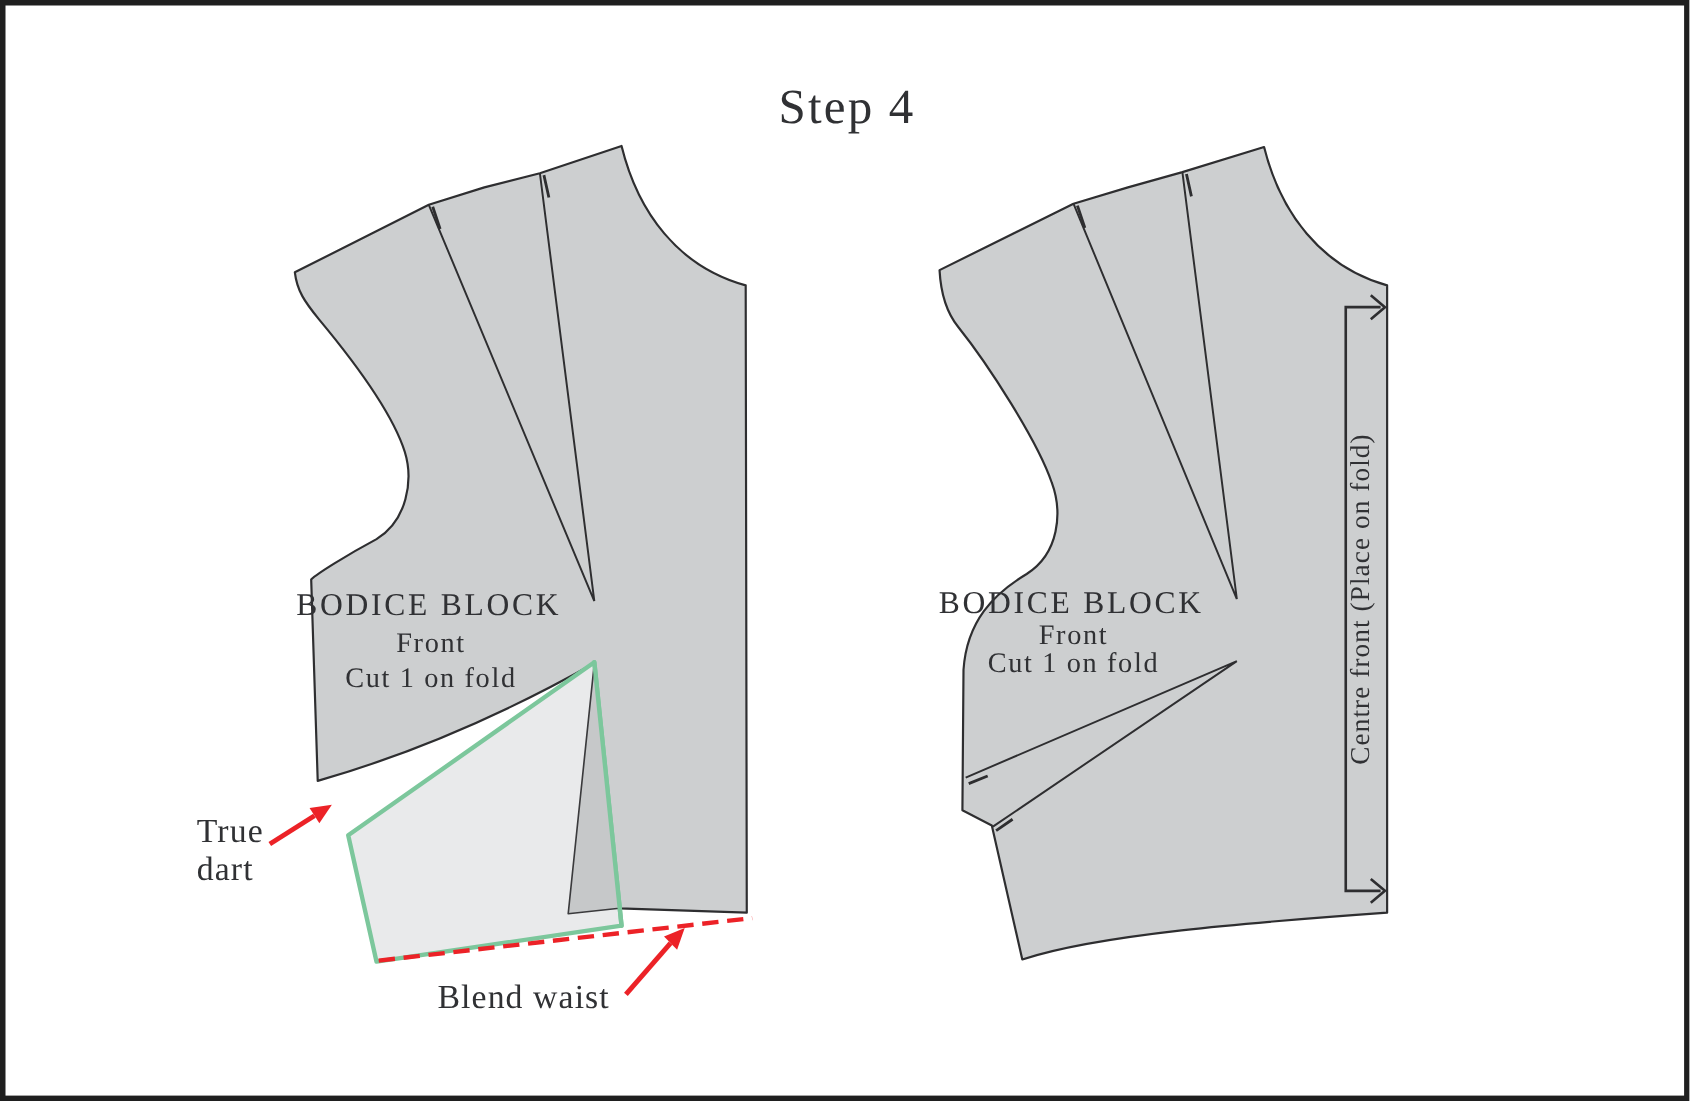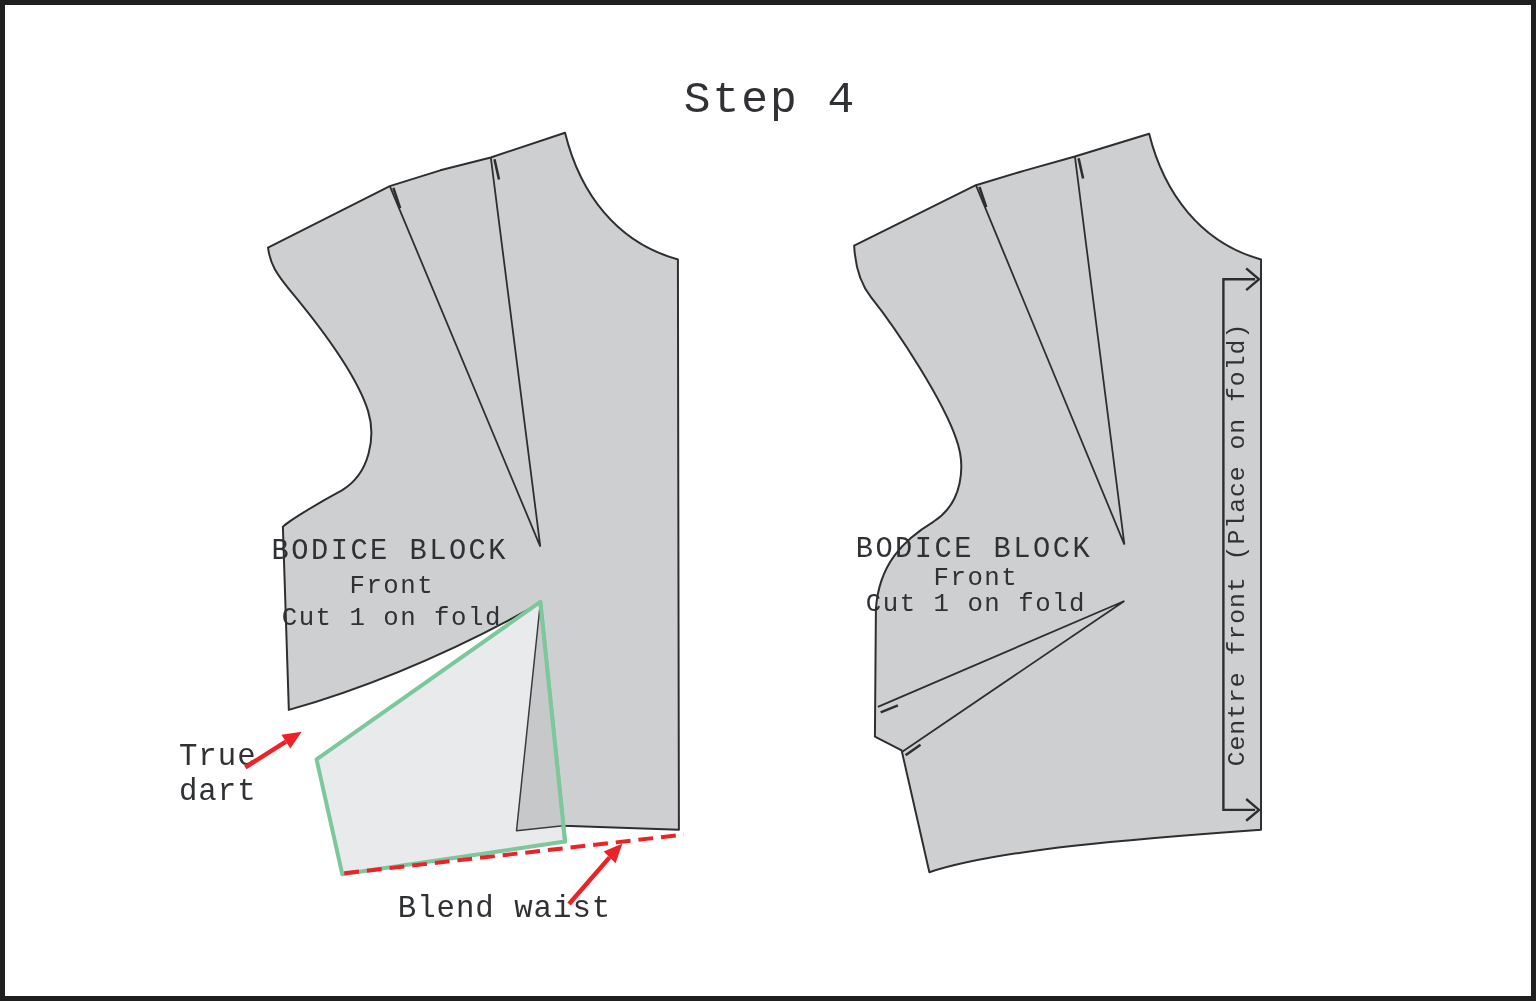--- a/index.html
+++ b/index.html
@@ -3,21 +3,21 @@
 <meta charset="utf-8">
 <style>
   html,body { margin:0; padding:0; background:#ffffff; }
   .frame {
     position:relative;
     width:1536px; height:1001px;
     box-sizing:border-box;
     border:5px solid #1f1f1f;
     background:#ffffff;
     overflow:hidden;
-    font-family:Liberation Mono, monospace;
+    font-family:Liberation Serif, serif;
   }
   svg { display:block; width:100%; height:100%; }
 
   .piece        { fill:#cdcfd0; stroke:#2e2e30; stroke-width:2; stroke-linejoin:round; }
   .dart-line    { fill:none; stroke:#2e2e30; stroke-width:1.8; stroke-linejoin:round; }
   .notch        { stroke:#2e2e30; stroke-width:2.6; fill:none; stroke-linecap:square; }
   .flap         { fill:#e9eaeb; stroke:#7cc79c; stroke-width:4; stroke-linejoin:round; }
   .dart-underlay{ fill:#c6c8c9; stroke:#3a3a3c; stroke-width:1.5; stroke-linejoin:round; }
   .green-edge   { fill:none; stroke:#7cc79c; stroke-width:4; stroke-linecap:round; }
   .blend-line   { fill:none; stroke:#ec2227; stroke-width:4; stroke-dasharray:15 8; }

